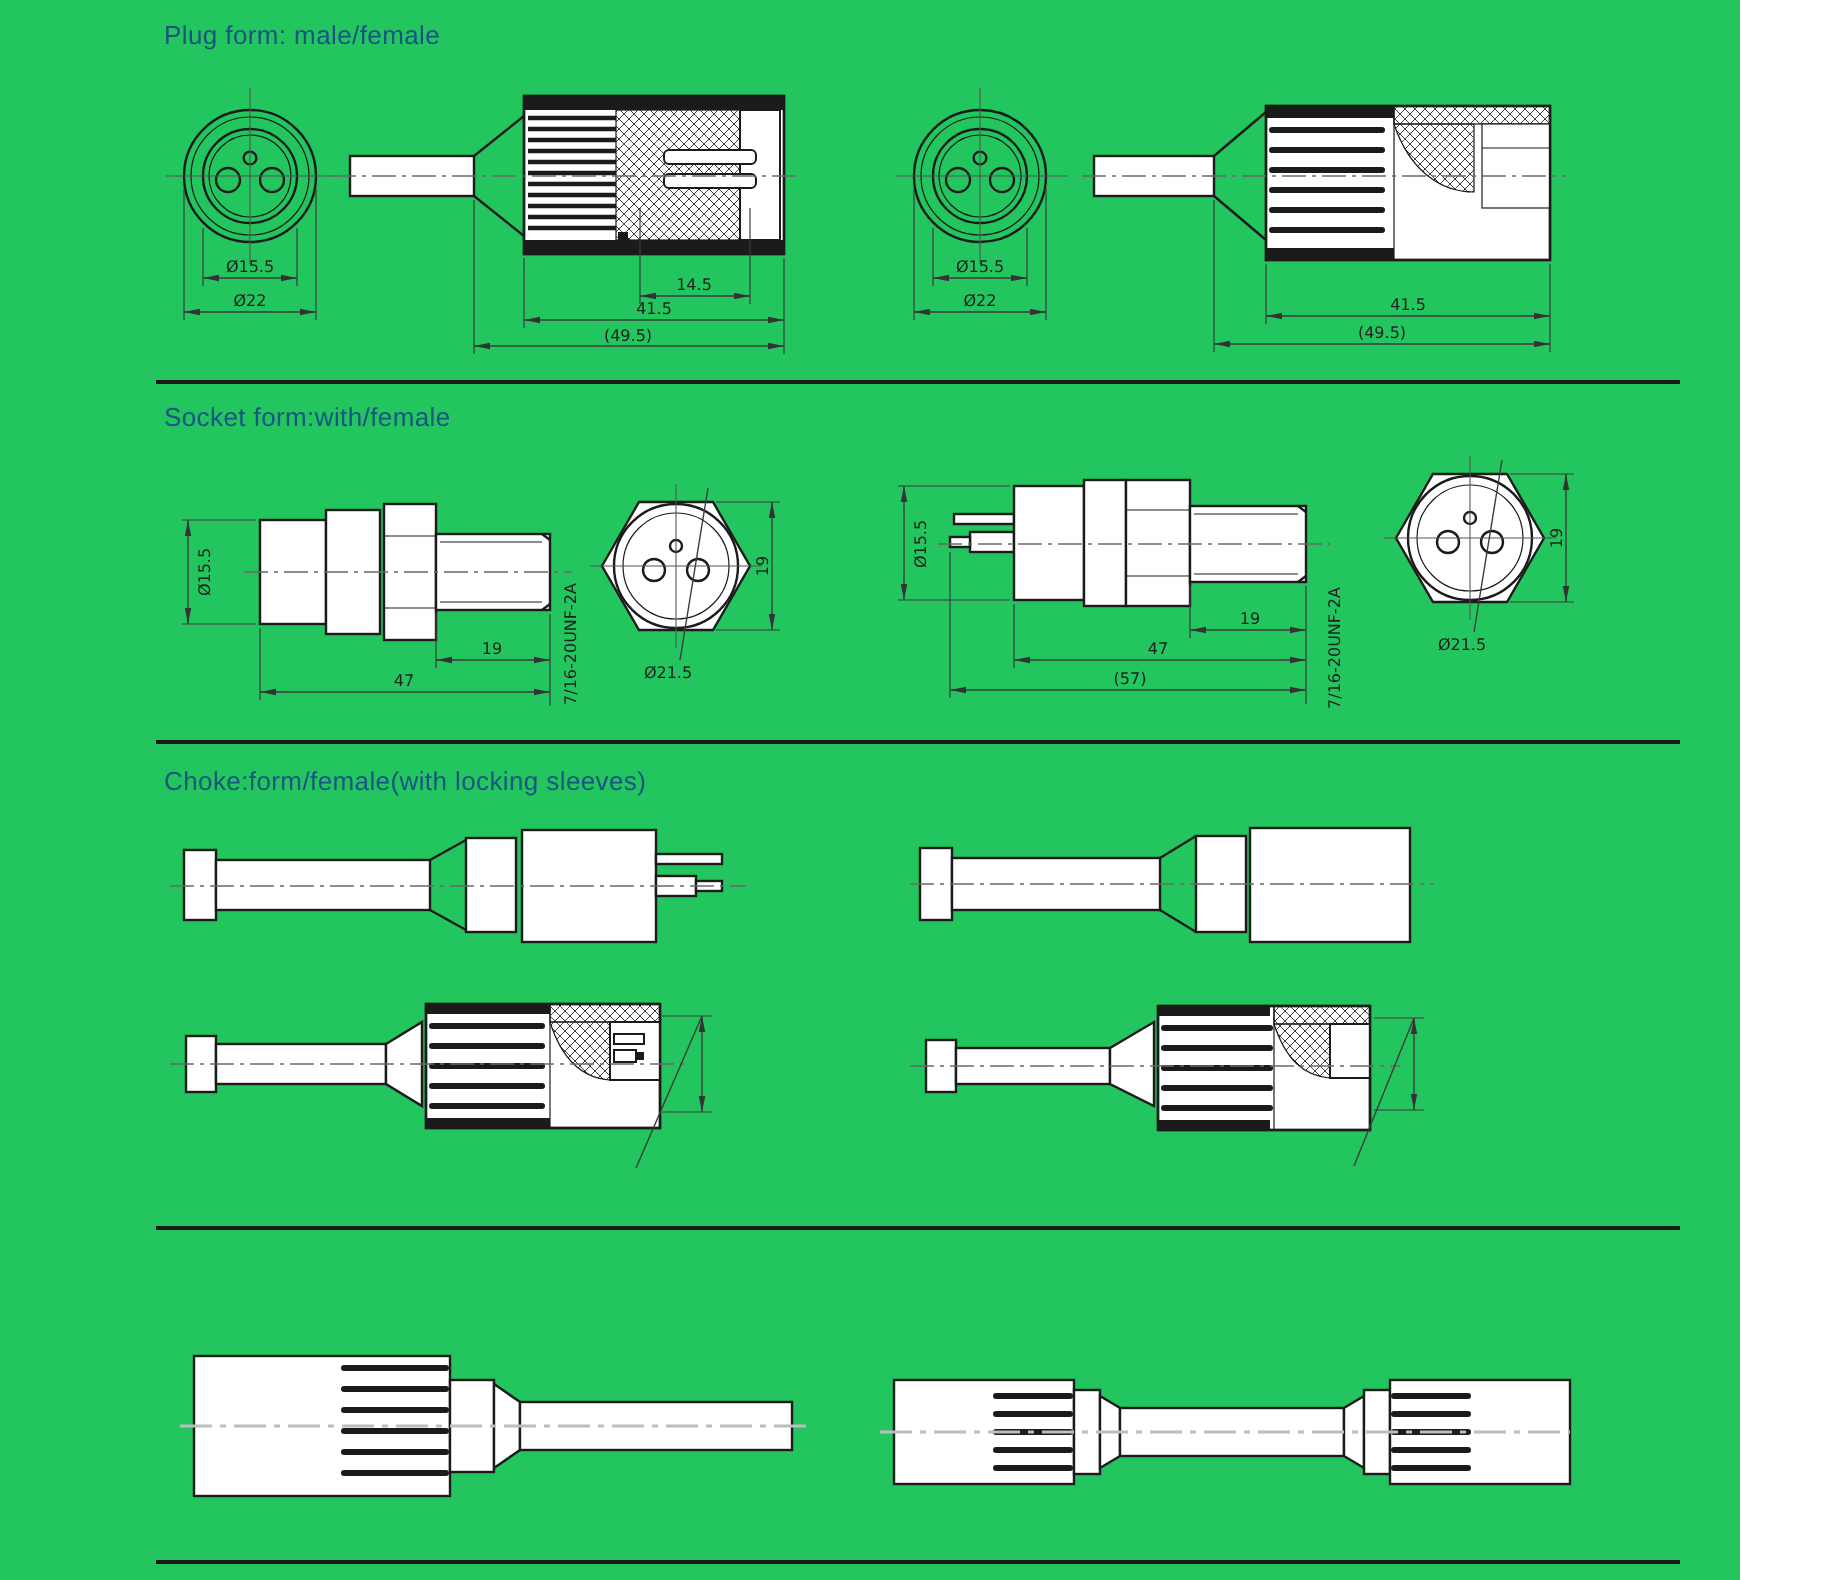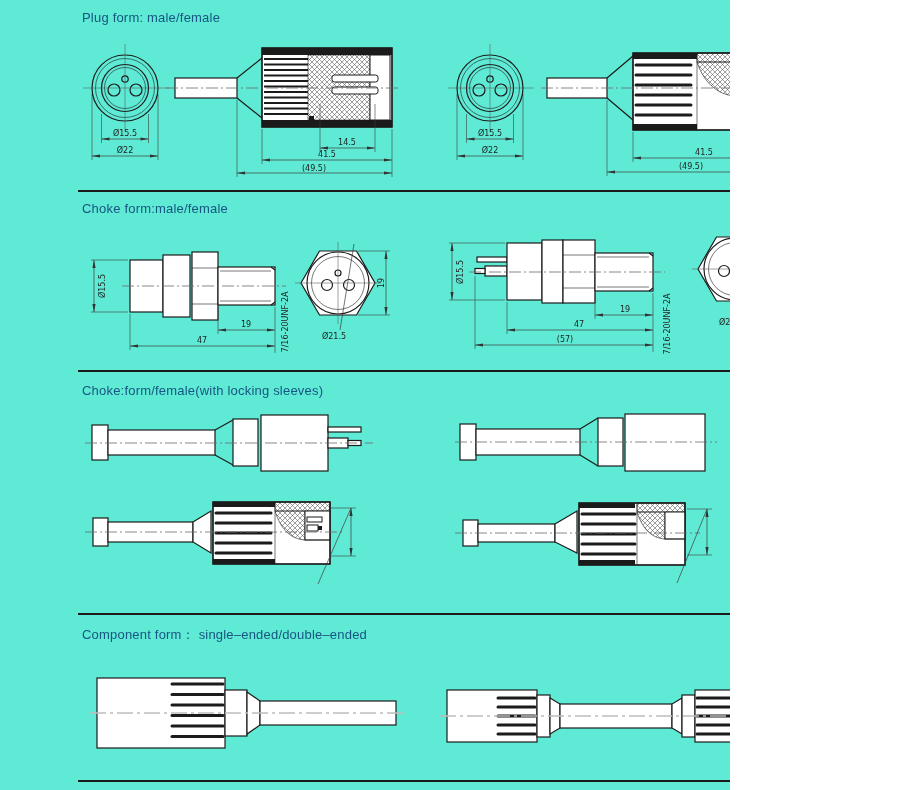--- a/index.html
+++ b/index.html
@@ -1,16 +1,16 @@
 <!DOCTYPE html>
 <html><head>
 <meta charset="utf-8">
 <style>
   html,body { margin:0; padding:0; background:#ffffff; }
-  .page { position:relative; width:730px; height:790px; background:#5eead4;
+  .page { position:relative; width:870px; height:790px; background:#22c55e;
           font-family:"Liberation Sans",sans-serif; overflow:hidden; }
   .section-title { position:absolute; font-size:13px; color:#185582; letter-spacing:.2px; white-space:pre; }
   .divider { position:absolute; left:78px; width:762px; height:2px; background:#1b1b1b; }
   .drw { position:absolute; overflow:visible; }
 
   
   .ln  { stroke:#1b1b1b; stroke-width:1.2; fill:none; }
   .lnf { stroke:#1b1b1b; stroke-width:1.2; fill:#ffffff; }
   .lt  { stroke:#1b1b1b; stroke-width:0.6; fill:none; }
   .fb  { fill:#1b1b1b; stroke:none; }
@@ -171,21 +171,21 @@
     </g>
     <g>
       <line class="ext" x1="62" y1="58" x2="62" y2="134"></line>
       <line class="dim" x1="62" y1="130" x2="230" y2="130" marker-start="url(#arS)" marker-end="url(#arE)"></line>
       <text class="dt" x="146" y="127" text-anchor="middle">(49.5)</text>
     </g>
   </svg>
 
   <div class="divider" style="top:190px;"></div>
 
-  <div class="section-title" style="left:82px; top:201px;">Choke form:male/female</div>
+  <div class="section-title" style="left:82px; top:201px;">Socket form:with/female</div>
 
   <svg class="drw" style="left:88px; top:238px;" width="215" height="128">
     <g>
       <rect class="lnf" x="42" y="22" width="33" height="52"></rect>
       <rect class="lnf" x="75" y="17" width="27" height="62"></rect>
       <rect class="lnf" x="104" y="14" width="26" height="68"></rect>
       <line class="lt" x1="104" y1="30" x2="130" y2="30"></line>
       <line class="lt" x1="104" y1="66" x2="130" y2="66"></line>
       <rect class="lnf" x="130" y="29" width="57" height="38"></rect>
       <line class="lt" x1="132" y1="33" x2="183" y2="33"></line>
@@ -385,21 +385,20 @@
     <g>
       <line class="ext" x1="232" y1="11" x2="257" y2="11"></line>
       <line class="ext" x1="232" y1="57" x2="257" y2="57"></line>
       <line class="dim" x1="252" y1="11" x2="252" y2="57" marker-start="url(#arS)" marker-end="url(#arE)"></line>
       <line class="dim" x1="252" y1="11" x2="222" y2="85"></line>
     </g>
   </svg>
 
   <div class="divider" style="top:613px;"></div>
 
-  <div class="section-title" style="left:82px; top:626px;">Component form： single–ended/double–ended</div>
 
   <svg class="drw" style="left:90px; top:668px;" width="320" height="92">
     <g>
       <rect class="lnf" x="7" y="10" width="128" height="70"></rect>
       <line class="tooth" x1="82" y1="16" x2="133" y2="16"></line>
       <line class="tooth" x1="82" y1="26.5" x2="133" y2="26.5"></line>
       <line class="tooth" x1="82" y1="37" x2="133" y2="37"></line>
       <line class="tooth" x1="82" y1="47.5" x2="133" y2="47.5"></line>
       <line class="tooth" x1="82" y1="58" x2="133" y2="58"></line>
       <line class="tooth" x1="82" y1="68.5" x2="133" y2="68.5"></line>

